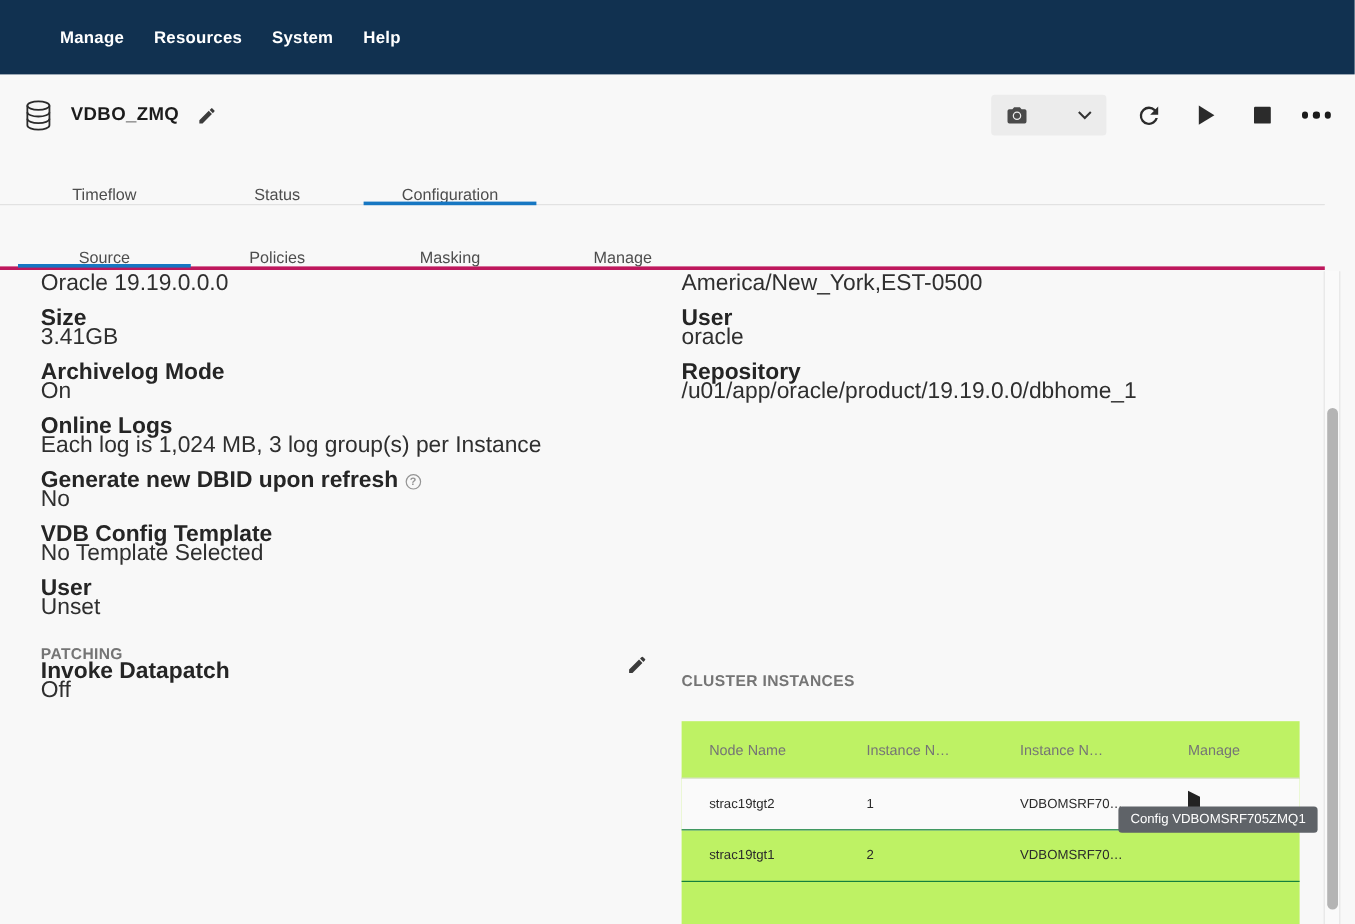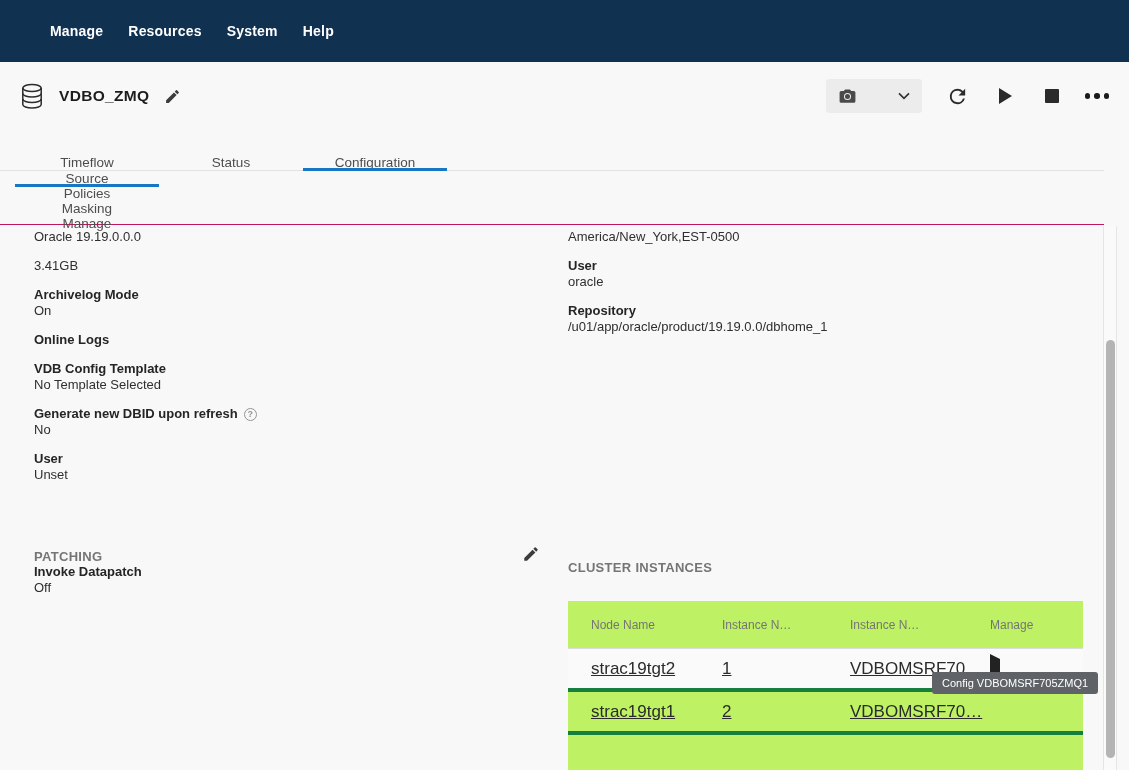--- a/index.html
+++ b/index.html
@@ -23,46 +23,46 @@
   .refresh-btn { margin-right:30px; }
   .play-btn { margin-right:33px; }
   .play-glyph { width:0; height:0; border-left:13px solid #2b2b2b; border-top:8px solid transparent; border-bottom:8px solid transparent; }
   .stop-btn { margin-right:26px; }
   .stop-glyph { width:14px; height:14px; background:#2b2b2b; border-radius:1px; }
   .more-btn { gap:4px; margin-right:2px; }
   .dot { width:5.5px; height:5.5px; border-radius:50%; background:#1b1b1b; }
 
   
   .tabs-row { position:relative; height:41px; width:1104px; border-bottom:1px solid #e2e2e2; display:flex; padding-left:15px; }
-  .subtabs-row { position:relative; height:54px; width:1104px; border-bottom:1px solid #be185d; display:flex; padding-left:15px;flex-direction:column; }
+  .subtabs-row { position:relative; height:54px; width:1104px; border-bottom:3px solid #be185d; display:flex; padding-left:15px; }
   .tab { width:144px; text-align:center; font-size:13.5px; color:#4d4d4d; display:flex; align-items:flex-end; justify-content:center; position:relative; cursor:pointer; }
   .tab.active::after { content:""; position:absolute; left:0; right:0; bottom:-1px; height:3px; background:#1777c2; }
 
   
   .content { position:absolute; top:225px; left:0; width:1103px; bottom:0; }
   .col { position:absolute; top:4px; }
   .col-left { left:34px; width:500px; }
   .col-right { left:568px; width:515px; }
-  .info-item { margin-bottom:13px; font-size:13px; line-height:16px; }
+  .info-item { margin-bottom:13px; font-size:19px; line-height:16px; }
   .info-label { font-weight:bold; color:#252525; display:flex; align-items:center; }
   .info-value { color:#2f2f2f; }
   .help-icon { width:13px; height:13px; border:1px solid #949494; border-radius:50%; color:#949494; font-size:9px; line-height:11px; text-align:center; margin-left:6px; display:inline-block; cursor:pointer; }
   .help-icon::before { content:"?"; }
 
   .section-title { font-size:13px; font-weight:bold; color:#757575; letter-spacing:.3px; }
-  .patching { position:absolute; left:34px; top:324px; }
+  .patching { position:absolute; left:34px; top:312px; }
   .patching .info-item { }
   .patch-edit { position:absolute; left:522px; top:320px; width:18px; height:18px; cursor:pointer; }
   .cluster-title { position:absolute; left:568px; top:335px; }
 
   
   .table-panel { position:absolute; left:568px; top:376px; width:515px; bottom:0; background:#bef264; }
   .t-row { display:grid; grid-template-columns:154px 128px 130px 1fr; align-items:center; }
   .t-head { height:48px; border-bottom:1px solid #dcdcdc; color:#757575; font-size:12px; }
-  .t-body-row { height:43px; font-size:17px; color:#2b2b2b; border-bottom:4px solid #15803d;text-decoration:underline; }
+  .t-body-row { height:43px; font-size:11px; color:#2b2b2b; border-bottom:1px solid #15803d; }
   .t-body-row.alt { background:#fafafa; }
   .c1 { padding-left:23px; }
   .c4 { padding-left:10px; }
   .row-play { width:0; height:0; border-left:10px solid #222; border-top:5.5px solid transparent; border-bottom:5.5px solid transparent; cursor:pointer; }
   .row-stop { width:9px; height:9px; background:#222; cursor:pointer; }
 
   
   .tooltip { position:absolute; left:932px; top:672px; height:22px; line-height:22px; background:#5f6368; color:#fff; font-size:11px; padding:0 10px; border-radius:3px; z-index:9; white-space:nowrap; }
 
   
@@ -158,39 +158,41 @@
       </div>
   </div>
 
   <div class="content">
 
     <div class="col col-left">
       <div class="info-item">
         <div class="info-value">Oracle 19.19.0.0.0</div>
       </div>
       <div class="info-item">
+        <div class="info-label">Size</div>
         <div class="info-value">3.41GB</div>
       </div>
       <div class="info-item">
         <div class="info-label">Archivelog Mode</div>
         <div class="info-value">On</div>
       </div>
       <div class="info-item">
         <div class="info-label">Online Logs</div>
-      </div>
-      <div class="info-item">
-        <div class="info-label">VDB Config Template</div>
-        <div class="info-value">No Template Selected</div>
+        <div class="info-value">Each log is 1,024 MB, 3 log group(s) per Instance</div>
       </div>
       <div class="info-item">
         <div class="info-label">
           <span>Generate new DBID upon refresh</span>
           <span class="help-icon"></span>
         </div>
         <div class="info-value">No</div>
+      </div>
+      <div class="info-item">
+        <div class="info-label">VDB Config Template</div>
+        <div class="info-value">No Template Selected</div>
       </div>
       <div class="info-item">
         <div class="info-label">User</div>
         <div class="info-value">Unset</div>
       </div>
     </div>
 
     <div class="col col-right">
       <div class="info-item">
         <div class="info-value">America/New_York,EST-0500</div>

